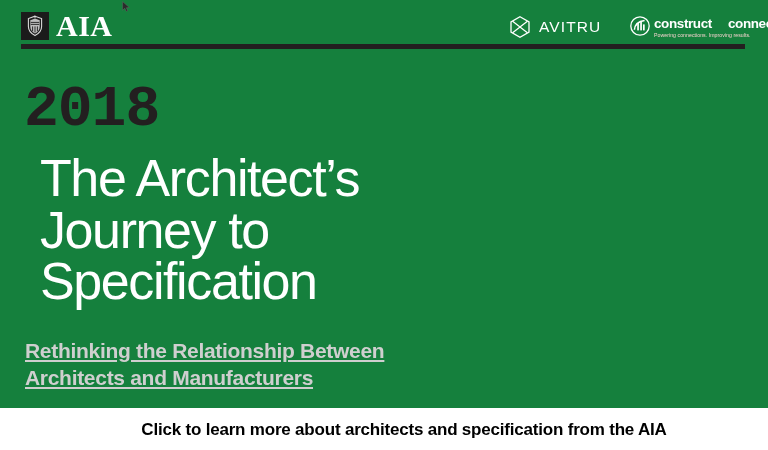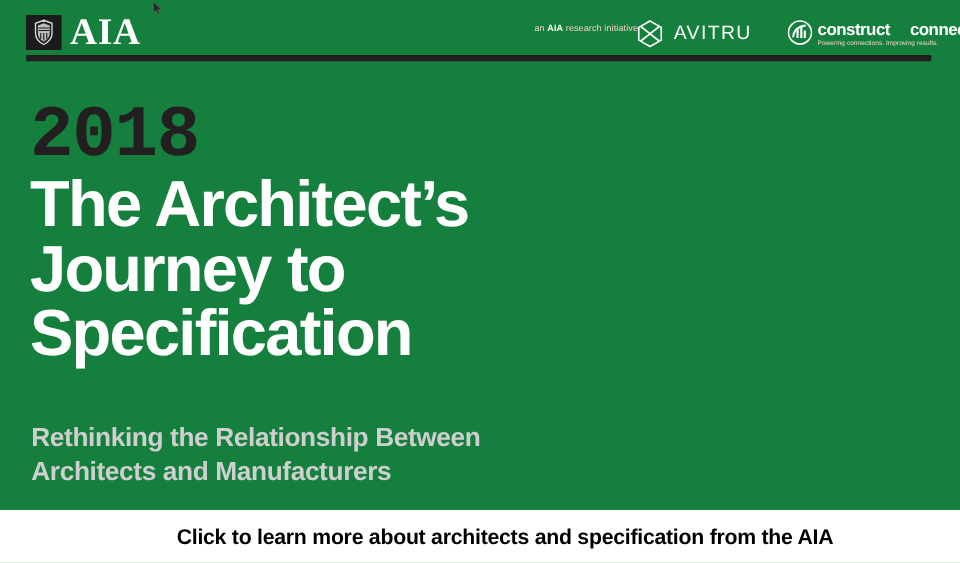--- a/index.html
+++ b/index.html
@@ -151,39 +151,39 @@
     font-size: 58px;
     font-weight: bold;
     line-height: 0.95;
     letter-spacing: -1px;
     margin: 0 0 2px 0;
     font-family: Liberation Mono, monospace;
   }
   .title {
     color: #ffffff;
     font-size: 52px;
-    font-weight: bold;
+    font-weight: normal;
     line-height: 0.99;
     letter-spacing: -1.4px;
-    margin: 0;
+    margin: 16px;
   }
   .title span { display: block; }
 
   .subtitle {
     position: absolute;
     left: 25px;
     top: 338px;
     width: 520px;
     color: #cfcfcf;
     font-size: 21px;
     font-weight: bold;
     line-height: 1.28;
     letter-spacing: -0.3px;
   }
-  .subtitle span { display: block; }
+  .subtitle span { display: block; text-decoration: underline; }
 
   
   .cta-bar {
     position: absolute;
     left: 0;
     top: 408px;
     width: 768px;
     height: 42px;
     background: #ffffff;
     display: flex;
@@ -227,23 +227,20 @@
             <path d="M14 6.6 L18.7 8.3 L18.7 14.4 Q18.7 18.9 14 21.4 Q9.3 18.9 9.3 14.4 L9.3 8.3 Z" fill="#cfcfcf" opacity="0.9"></path>
             <path d="M9.8 10.4 L18.2 10.4 M9.8 12.4 L18.2 12.4" stroke="#1b1b1b" stroke-width="0.9"></path>
             <path d="M11.6 14.4 L11.6 19.2 M14 14.4 L14 20.4 M16.4 14.4 L16.4 19.2" stroke="#1b1b1b" stroke-width="0.9"></path>
             <path d="M14 3.2 L15.2 5.6 L12.8 5.6 Z" fill="#d8d8d8"></path>
           </svg>
         </div>
         <div class="aia-word">AIA</div>
       </div>
 
       <div class="initiative">
-        <div>
-          <span>an </span><b>AIA</b><span> research initiative</span>
-        </div>
       </div>
 
       <div class="avitru">
         <svg class="avitru-mark" viewBox="0 0 24 24" xmlns="http://www.w3.org/2000/svg">
           <path d="M12 1.8 L21 6.9 L21 17.1 L12 22.2 L3 17.1 L3 6.9 Z" fill="none" stroke="#ffffff" stroke-width="1.3"></path>
           <path d="M4.6 6.2 L12 12 L19.4 6.2" fill="none" stroke="#ffffff" stroke-width="1.3"></path>
           <path d="M4.6 17.8 L12 12 L19.4 17.8" fill="none" stroke="#ffffff" stroke-width="1.3"></path>
         </svg>
         <div class="avitru-word">AVITRU</div>
       </div>

